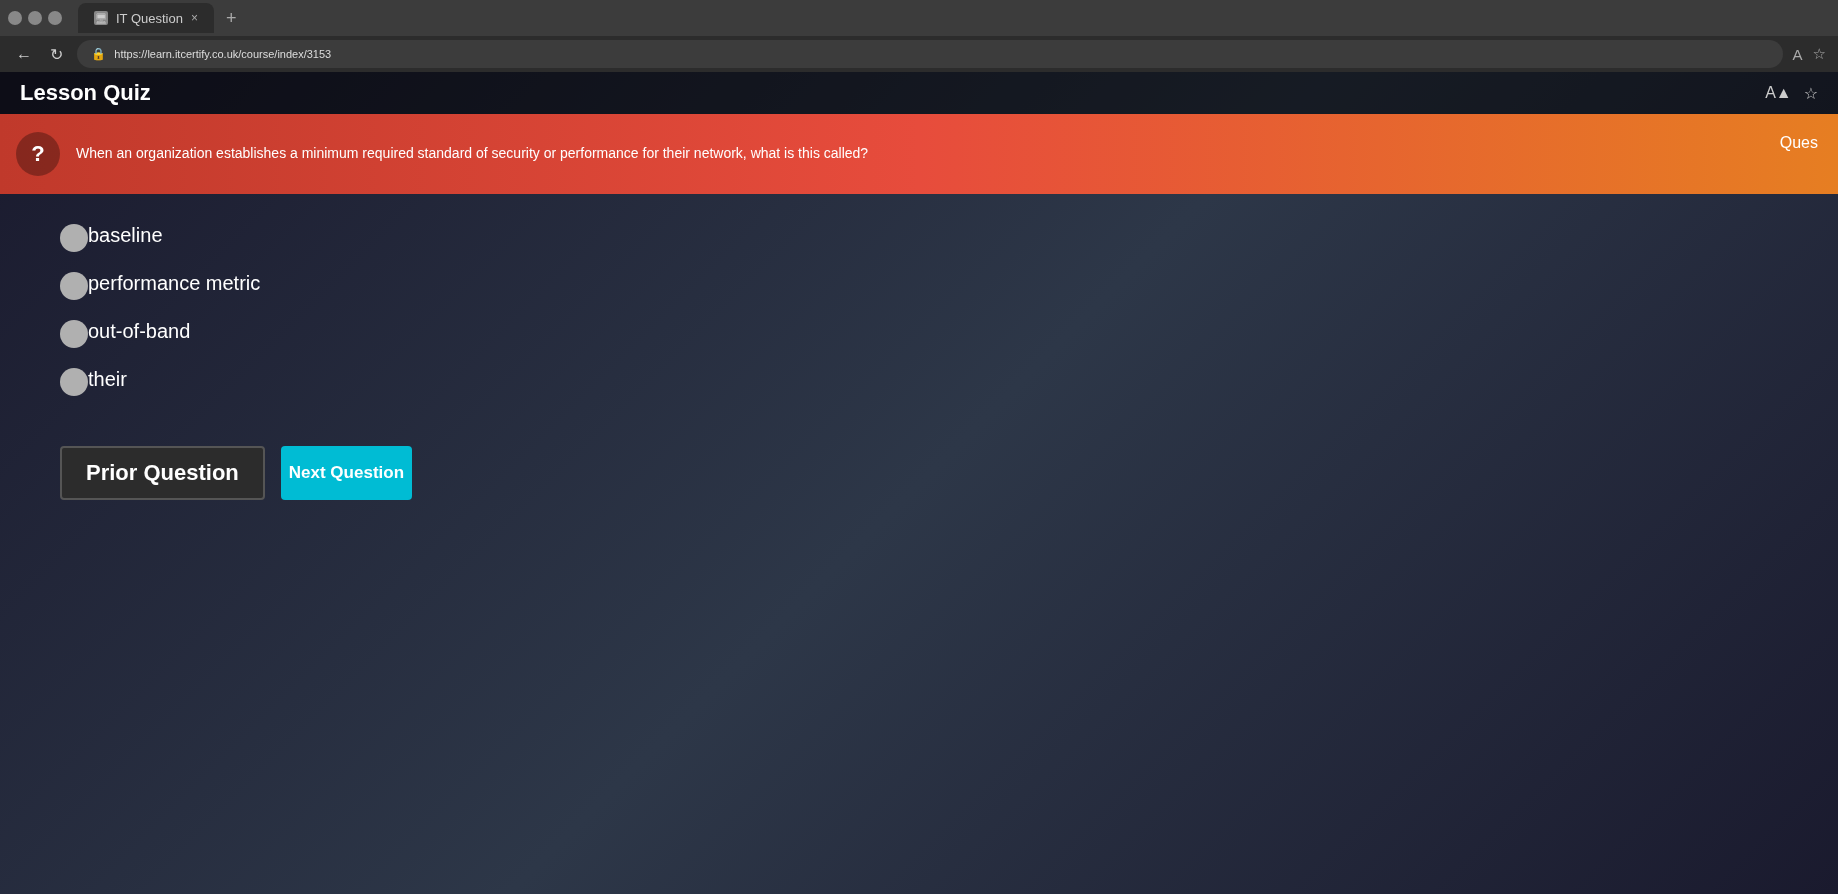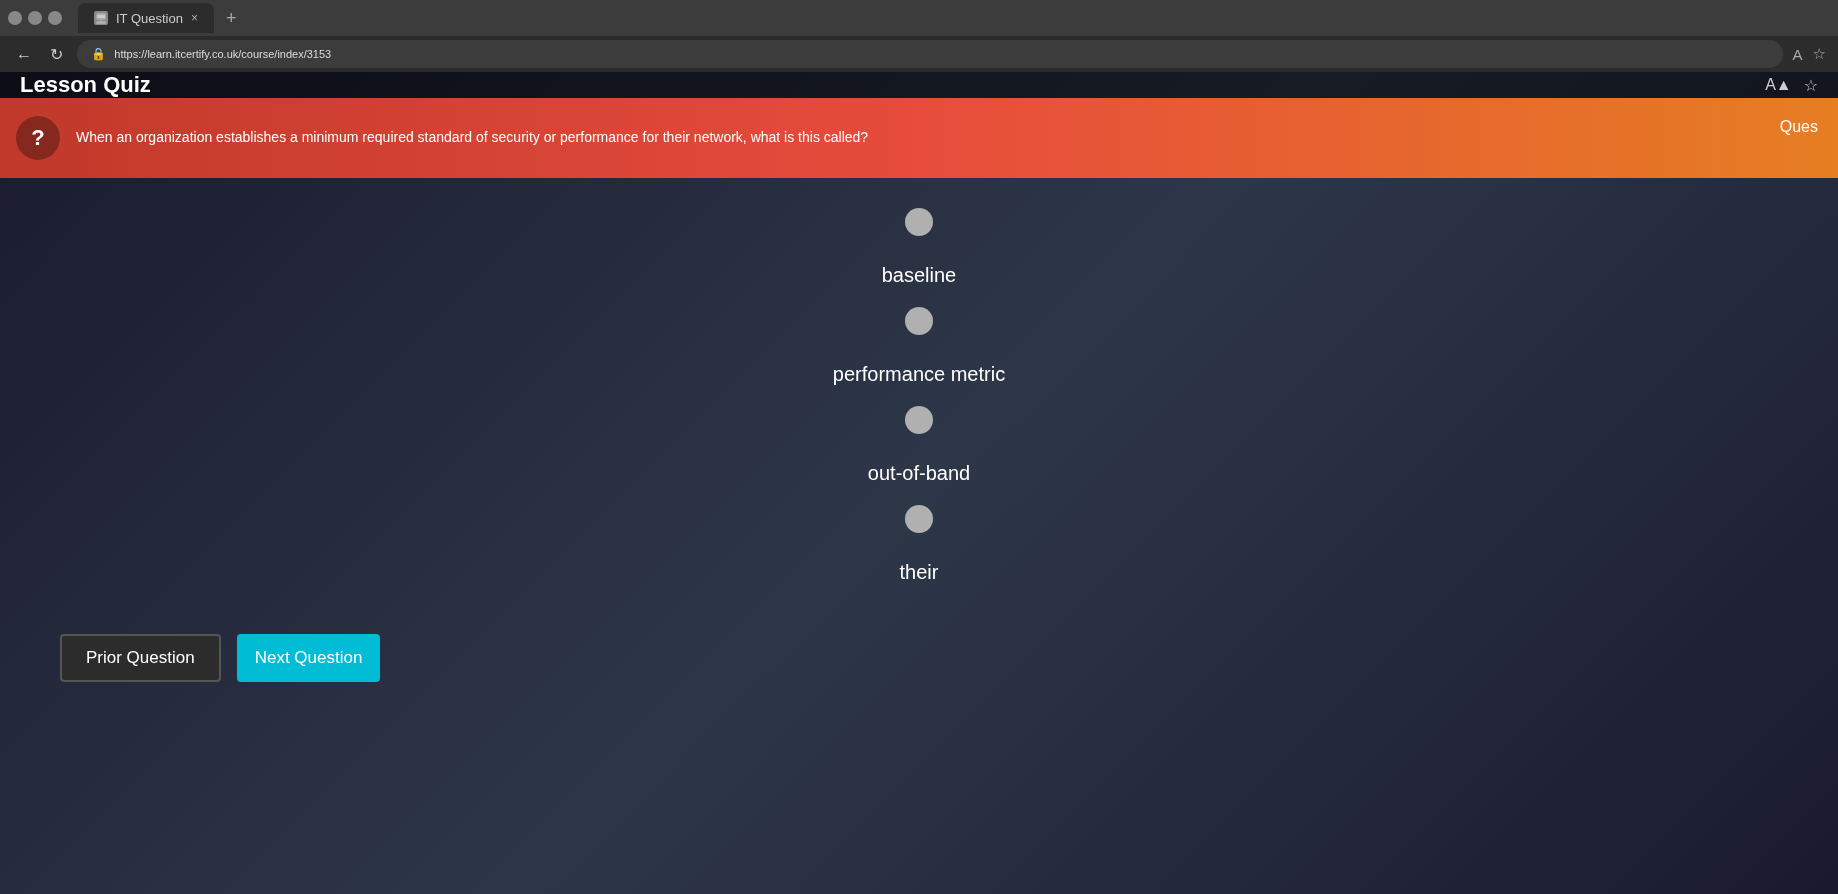--- a/index.html
+++ b/index.html
@@ -135,21 +135,21 @@
     
     .page-content {
       background: linear-gradient(135deg, #1a1a2e 0%, #2d3748 50%, #1a1a2e 100%);
       height: calc(894px - 72px);
       position: relative;
     }
 
     
     .lesson-header {
       background: rgba(0,0,0,0.5);
-      padding: 0 20px;
+      padding: 8px 20px;
       display: flex;
       align-items: center;
       justify-content: space-between;
     }
 
     .lesson-title {
       color: #fff;
       font-size: 22px;
       font-weight: bold;
     }
@@ -211,24 +211,23 @@
     
     .answers-container {
       padding: 30px 60px;
       display: flex;
       flex-direction: column;
       gap: 20px;
     }
 
     .answer-option {
       display: flex;
-      align-items: center;
-      gap: 28px;
-      cursor: pointer;
-      flex-direction: column;
+      align-items: flex-start;
+      gap: 0;
+      cursor: pointer;
     }
 
     .radio-btn {
       width: 28px;
       height: 28px;
       border-radius: 50%;
       background: #b0b0b0;
       flex-shrink: 0;
       cursor: pointer;
       border: none;
@@ -245,33 +244,33 @@
       padding: 20px 60px;
       display: flex;
       gap: 16px;
     }
 
     .btn-prior {
       background: #2c2c2c;
       color: #fff;
       border: 2px solid #555;
       padding: 12px 24px;
-      font-size: 17px;
-      font-weight: 400;
+      font-size: 22px;
+      font-weight: 700;
       cursor: pointer;
       border-radius: 4px;
     }
 
     .btn-next {
       background: #00bcd4;
       color: #fff;
       border: none;
-      padding: 12px 18px;
+      padding: 12px 8px;
       font-size: 17px;
-      font-weight: 400;
+      font-weight: 700;
       cursor: pointer;
       border-radius: 4px;
     }
   </style>
 </head>
 <body>
 
 <div class="browser-chrome">
   <div class="tab-bar">
     <div class="tab-controls">

